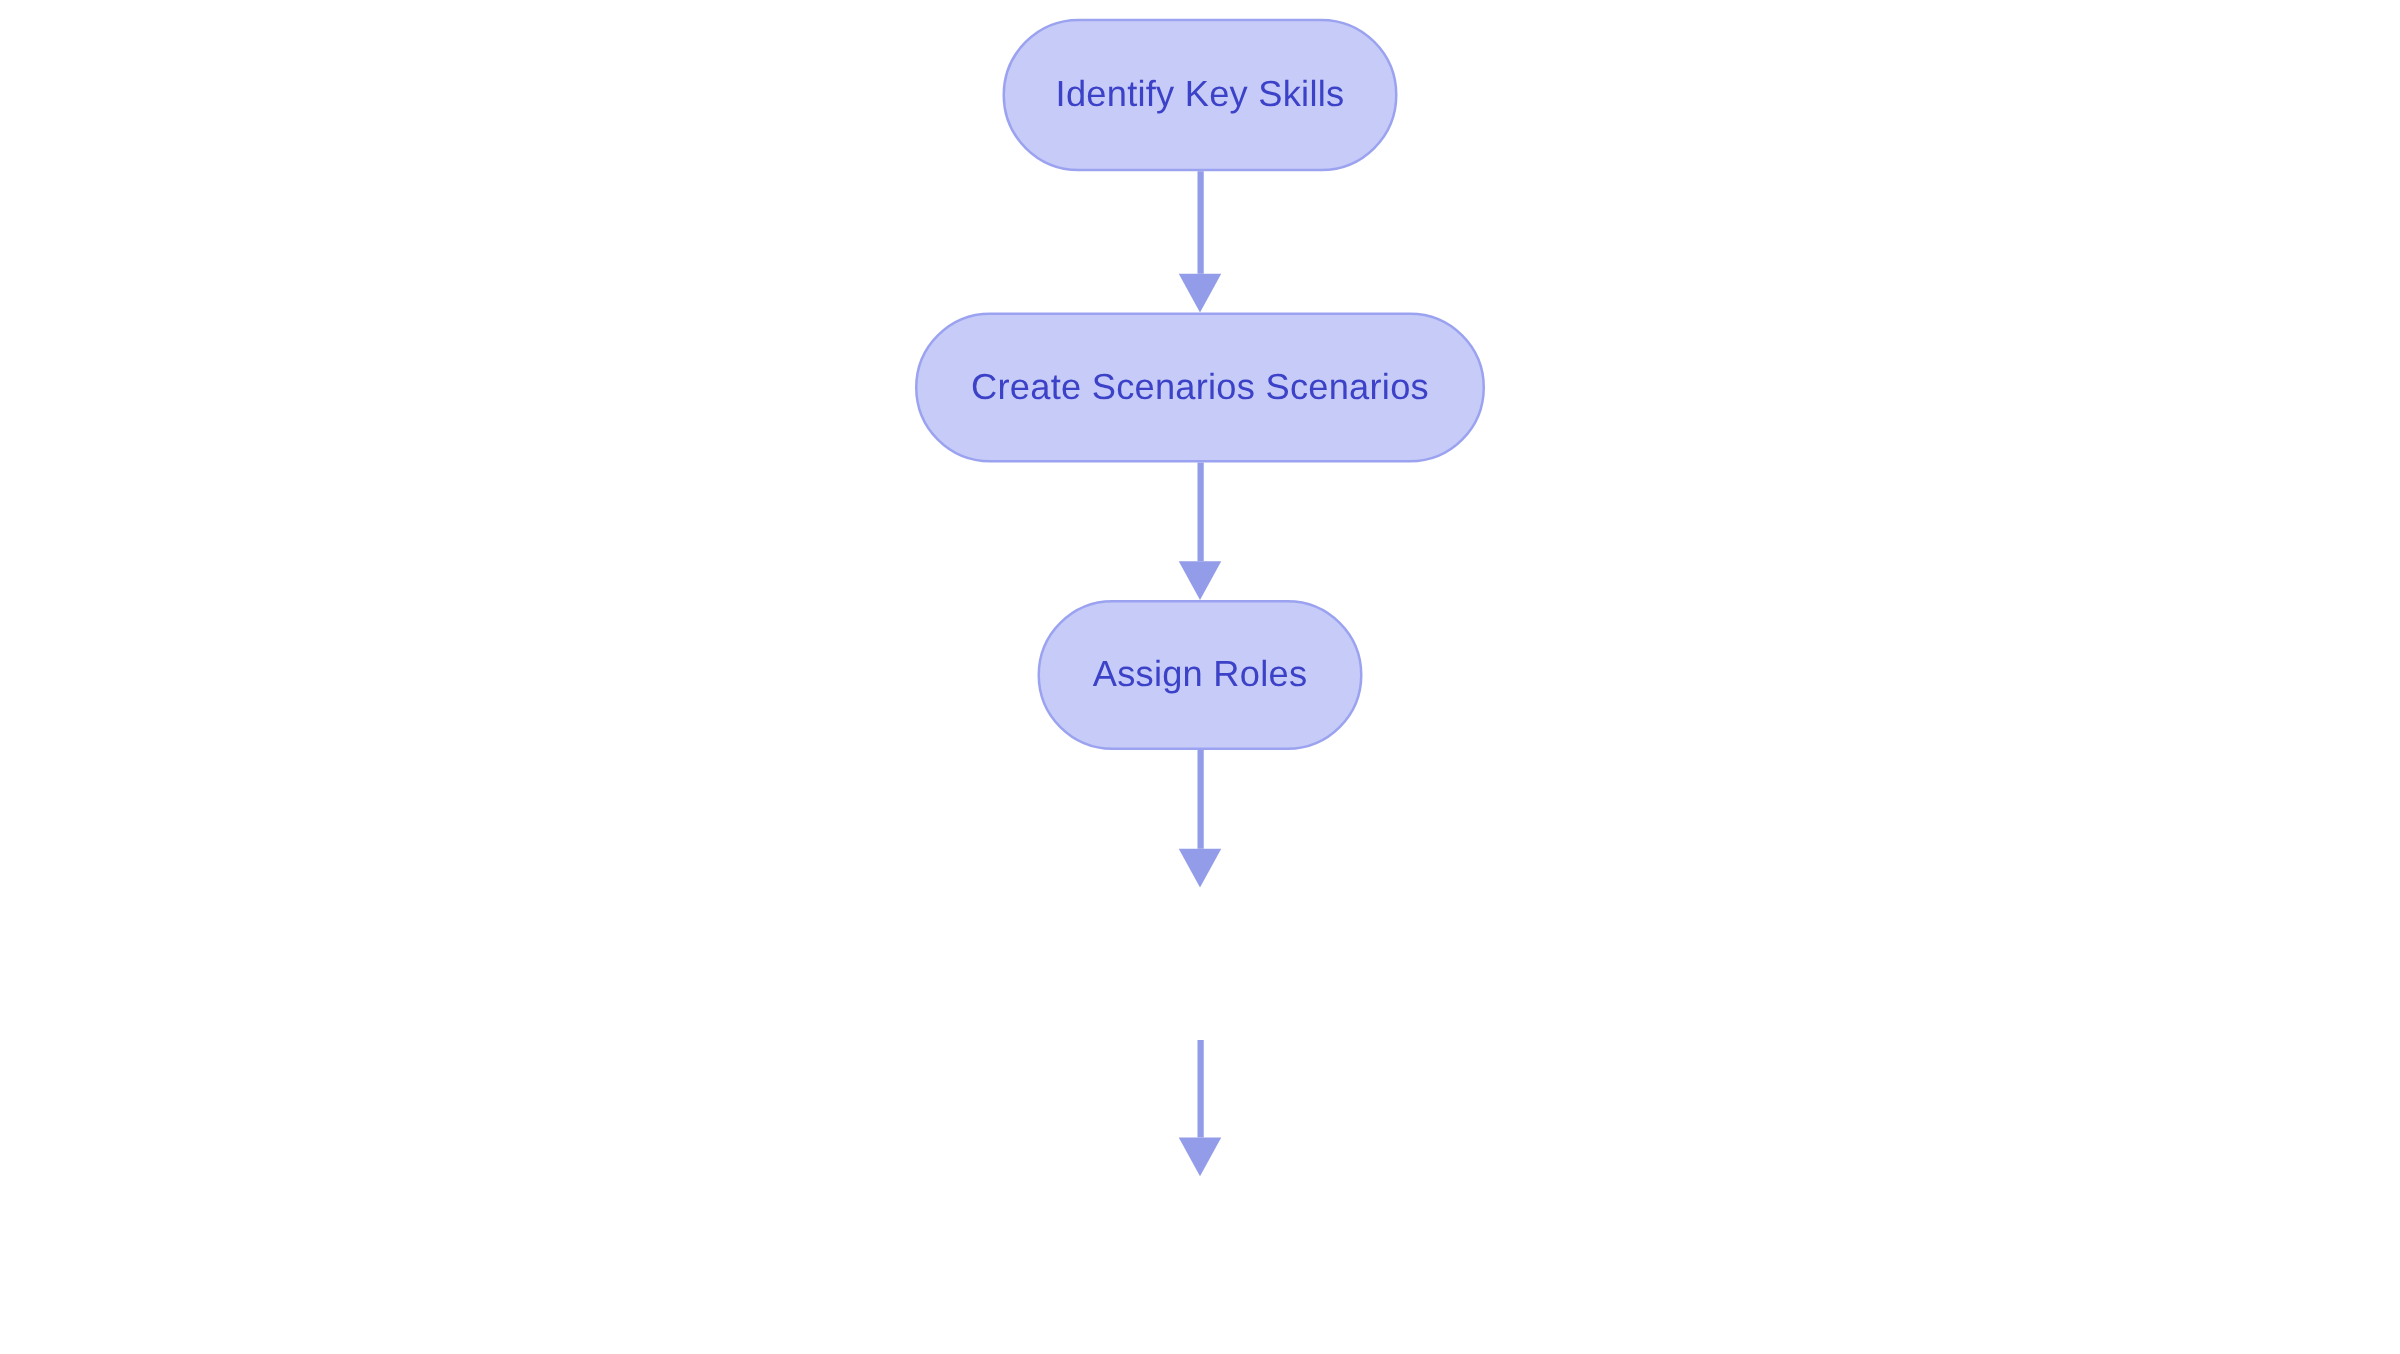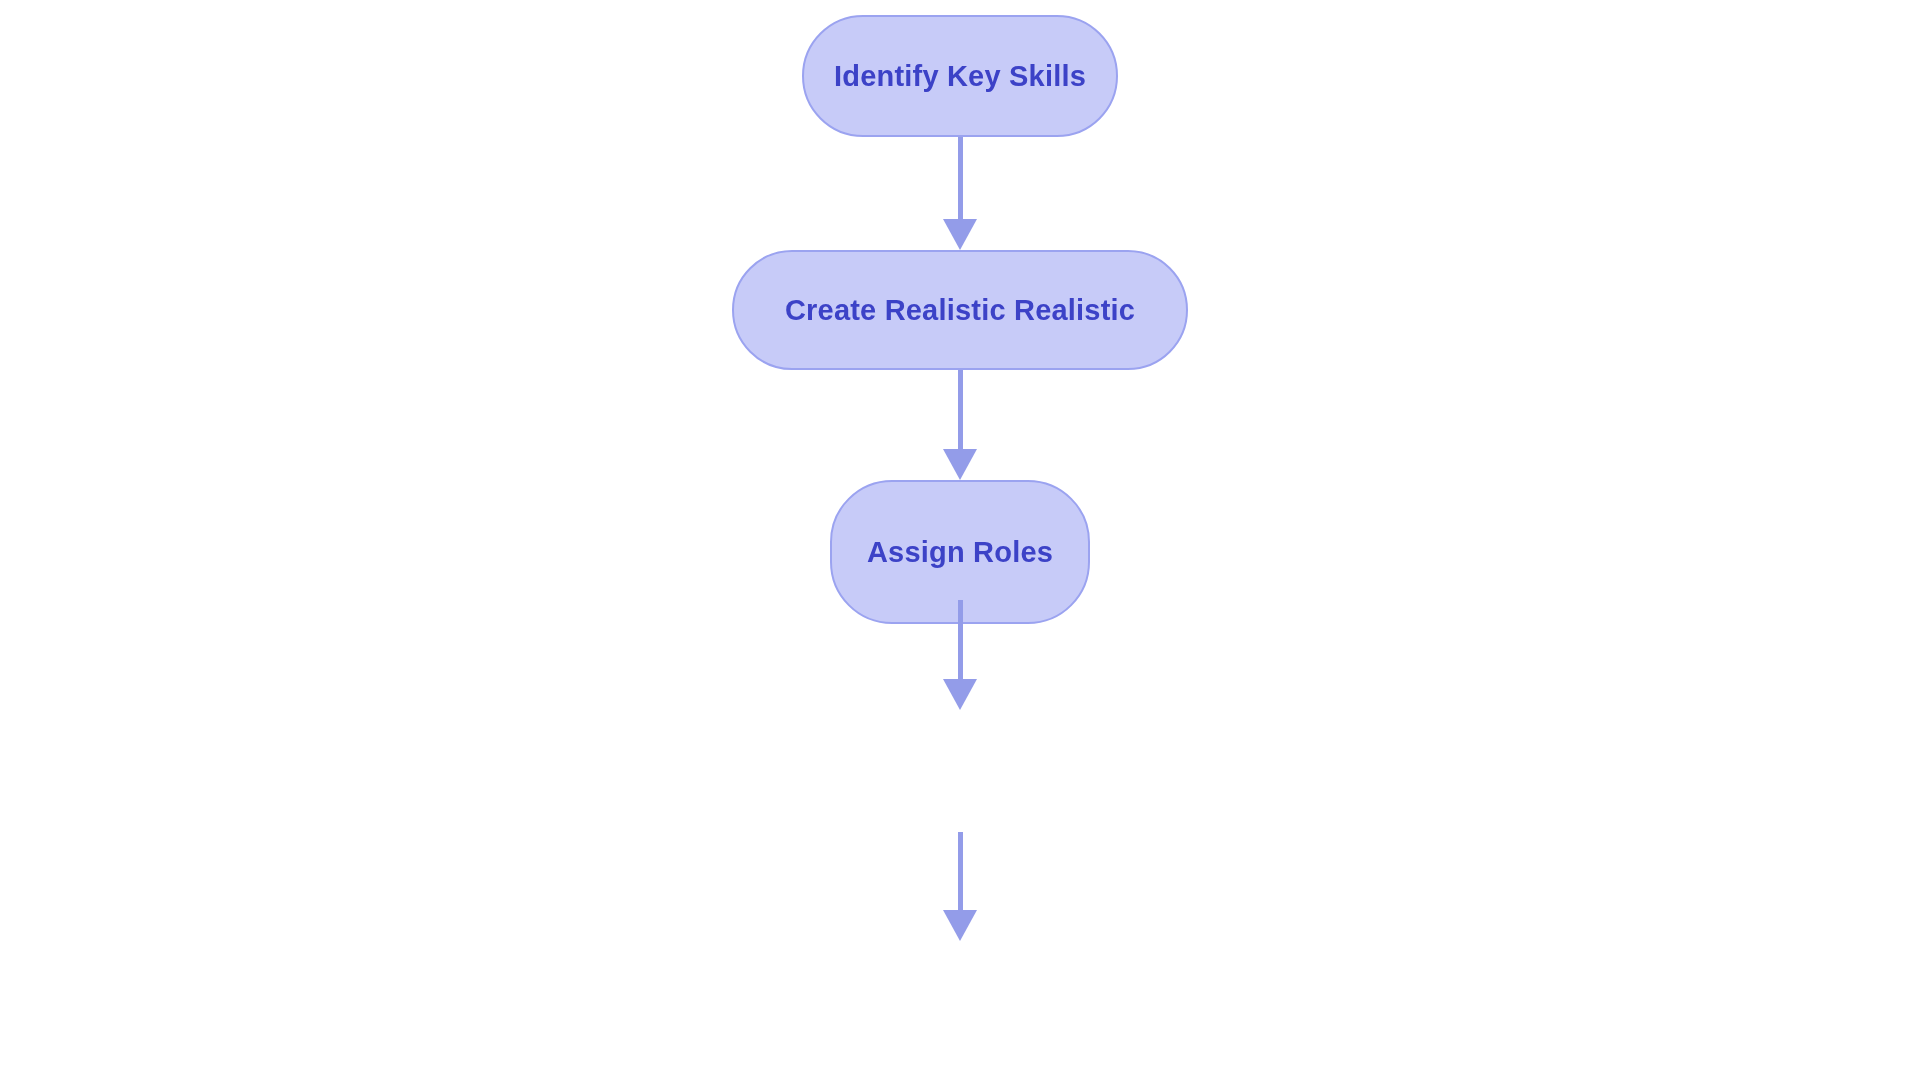--- a/index.html
+++ b/index.html
@@ -23,28 +23,28 @@
     align-items: center;
     justify-content: center;
     background: var(--color-node-fill, #c7cbf8);
     border: 2px solid var(--color-node-border, #9ba3f0);
     border-radius: 62px;
     box-sizing: border-box;
   }
   .node-label {
     color: var(--color-node-text, #3c42c7);
     font-size: 29px;
-    font-weight: 700;
+    font-weight: 400;
     letter-spacing: 0.2px;
     white-space: nowrap;
     text-align: center;
   }
   .pos-1 { top: 15px;  width: 316px; height: 122px; }
   .pos-2 { top: 250px; width: 456px; height: 120px; }
-  .pos-3 { top: 480px; width: 260px; height: 144px; }
+  .pos-3 { top: 480px; width: 260px; height: 120px; }
   .pos-4 { top: 710px; width: 398px; height: 122px; }
   .pos-5 { top: 941px; width: 356px; height: 121px; }
 
   .arrow {
     position: absolute;
     left: 50%;
     transform: translateX(-50%);
     width: 34px;
     display: flex;
     flex-direction: column;
@@ -75,21 +75,21 @@
   <div class="node pos-1">
     <span class="node-label">Identify Key Skills</span>
   </div>
 
   <div class="arrow gap-1">
     <div class="arrow-line"></div>
     <div class="arrow-head"></div>
   </div>
 
   <div class="node pos-2">
-    <span class="node-label">Create Realistic Realistic</span>
+    <span class="node-label">Create Scenarios Scenarios</span>
   </div>
 
   <div class="arrow gap-2">
     <div class="arrow-line"></div>
     <div class="arrow-head"></div>
   </div>
 
   <div class="node pos-3">
     <span class="node-label">Assign Roles</span>
   </div>

